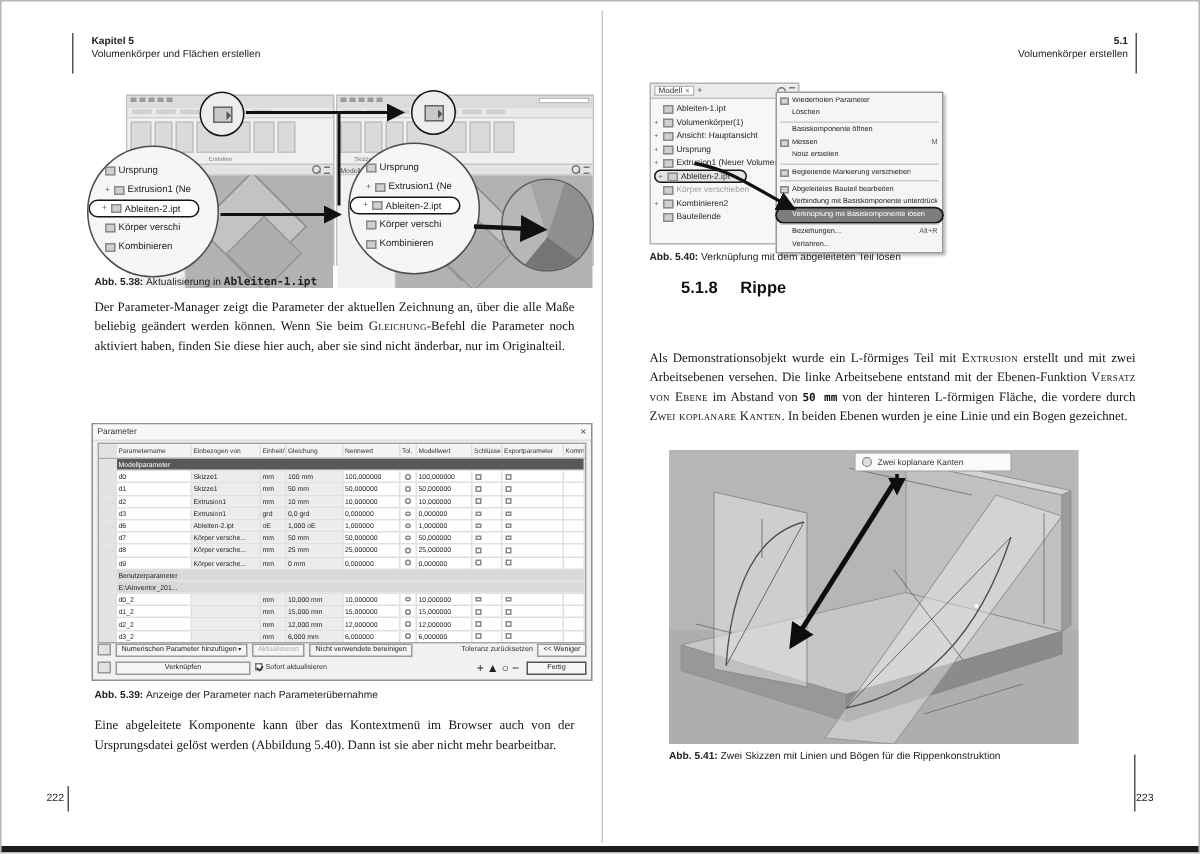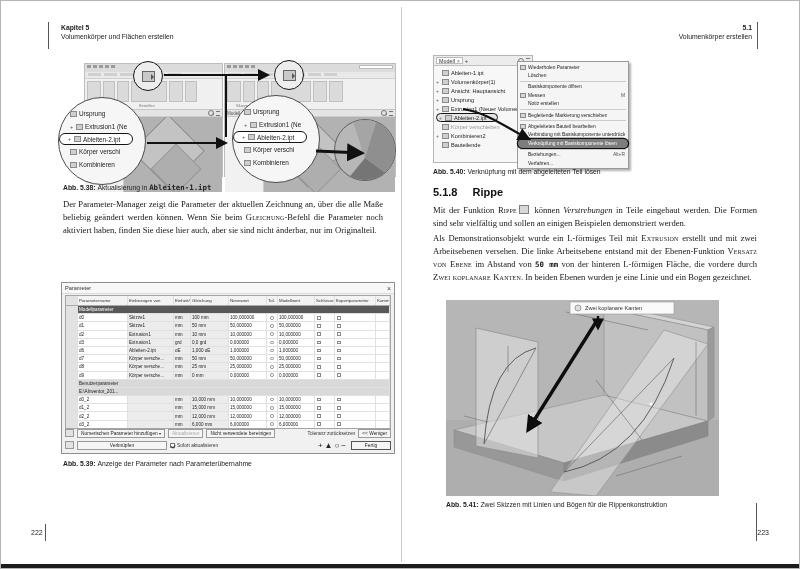--- a/index.html
+++ b/index.html
@@ -584,20 +584,21 @@
         <button class="fbtn" style="width:90px">Verknüpfen</button>
         <span class="flabel"><span class="cbx"></span><span>Sofort aktualisieren</span></span>
         <span class="mathb"><span>+</span><span>▲</span><span>○</span><span>−</span></span>
         <button class="fbtn" style="width:40px;border-color:#555">Fertig</button>
       </div>
     </div>
   </div>
 
   <div class="caption" style="left:62px;top:459px"><span class="b">Abb. 5.39: </span><span>Anzeige der Parameter nach Parameterübernahme</span></div>
 
+  <p class="body-text" style="left:62px;top:476px;width:320px"><span>Eine abgeleitete Komponente kann über das Kontextmenü im Browser auch von der Ursprungsdatei gelöst werden (Abbildung 5.40). Dann ist sie aber nicht mehr bearbeitbar.</span></p>
 
   <div class="rule" style="left:44px;top:523px;height:17px"></div>
   <div class="pagenum" style="left:30px;top:528px">222</div>
 
   <div class="rule" style="left:756px;top:21px;height:27px"></div>
   <div class="hdr right" style="right:47px;top:22px">
     <div class="b1">5.1</div>
     <div>Volumenkörper erstellen</div>
   </div>
 
@@ -719,26 +720,25 @@
         <marker id="ah2" markerWidth="7" markerHeight="7" refX="5" refY="3" orient="auto">
           <path d="M0,0 L6,3 L0,6 Z" fill="#111"></path>
         </marker>
       </defs>
       <path d="M30,56 C55,60 72,74 96,86" fill="none" stroke="#111" stroke-width="2.2" marker-end="url(#ah2)"></path>
     </svg>
   </div>
 
   <div class="caption" style="left:432px;top:167px"><span class="b">Abb. 5.40: </span><span>Verknüpfung mit dem abgeleiteten Teil lösen</span></div>
 
-  <div class="sec-head" style="left:432px;top:185px">
+  <div class="sec-head" style="left:453px;top:185px">
     <span class="num">5.1.8</span>
     <span>Rippe</span>
   </div>
 
-  <p class="body-text" style="left:432px;top:203px;width:324px"><span>Mit der Funktion </span><span class="sc">Rippe</span><span class="ricon"></span><span> können </span><span class="i">Verstrebungen</span><span> in Teile eingebaut werden. Die Formen sind sehr vielfältig und sollen an einigen Beispielen demonstriert werden.</span></p>
   <p class="body-text" style="left:432px;top:231px;width:324px"><span>Als Demonstrationsobjekt wurde ein L-förmiges Teil mit </span><span class="sc">Extrusion</span><span> erstellt und mit zwei Arbeitsebenen versehen. Die linke Arbeitsebene entstand mit der Ebenen-Funktion </span><span class="sc">Versatz von Ebene</span><span> im Abstand von </span><span class="b mono">50 mm</span><span> von der hinteren L-förmigen Fläche, die vordere durch </span><span class="sc">Zwei koplanare Kanten</span><span>. In beiden Ebenen wurden je eine Linie und ein Bogen gezeichnet.</span></p>
 
   <div class="fig541">
     <svg width="273" height="196" viewBox="0 0 273 196">
       <defs>
         <marker id="ah3" markerWidth="6" markerHeight="6" refX="4" refY="2.5" orient="auto">
           <path d="M0,0 L5,2.5 L0,5 Z" fill="#0d0d0d"></path>
         </marker>
       </defs>
       <rect x="0" y="0" width="273" height="196" fill="#b6b6b6"></rect>

